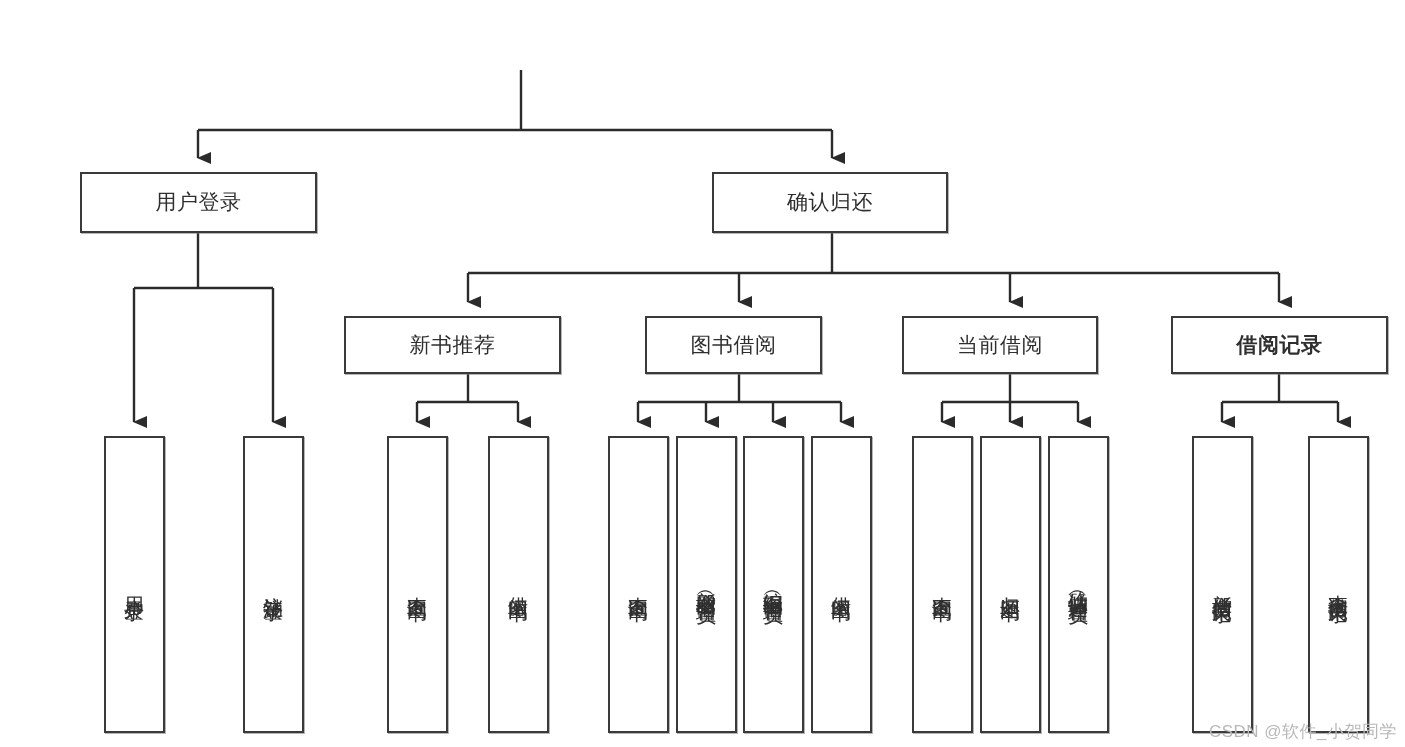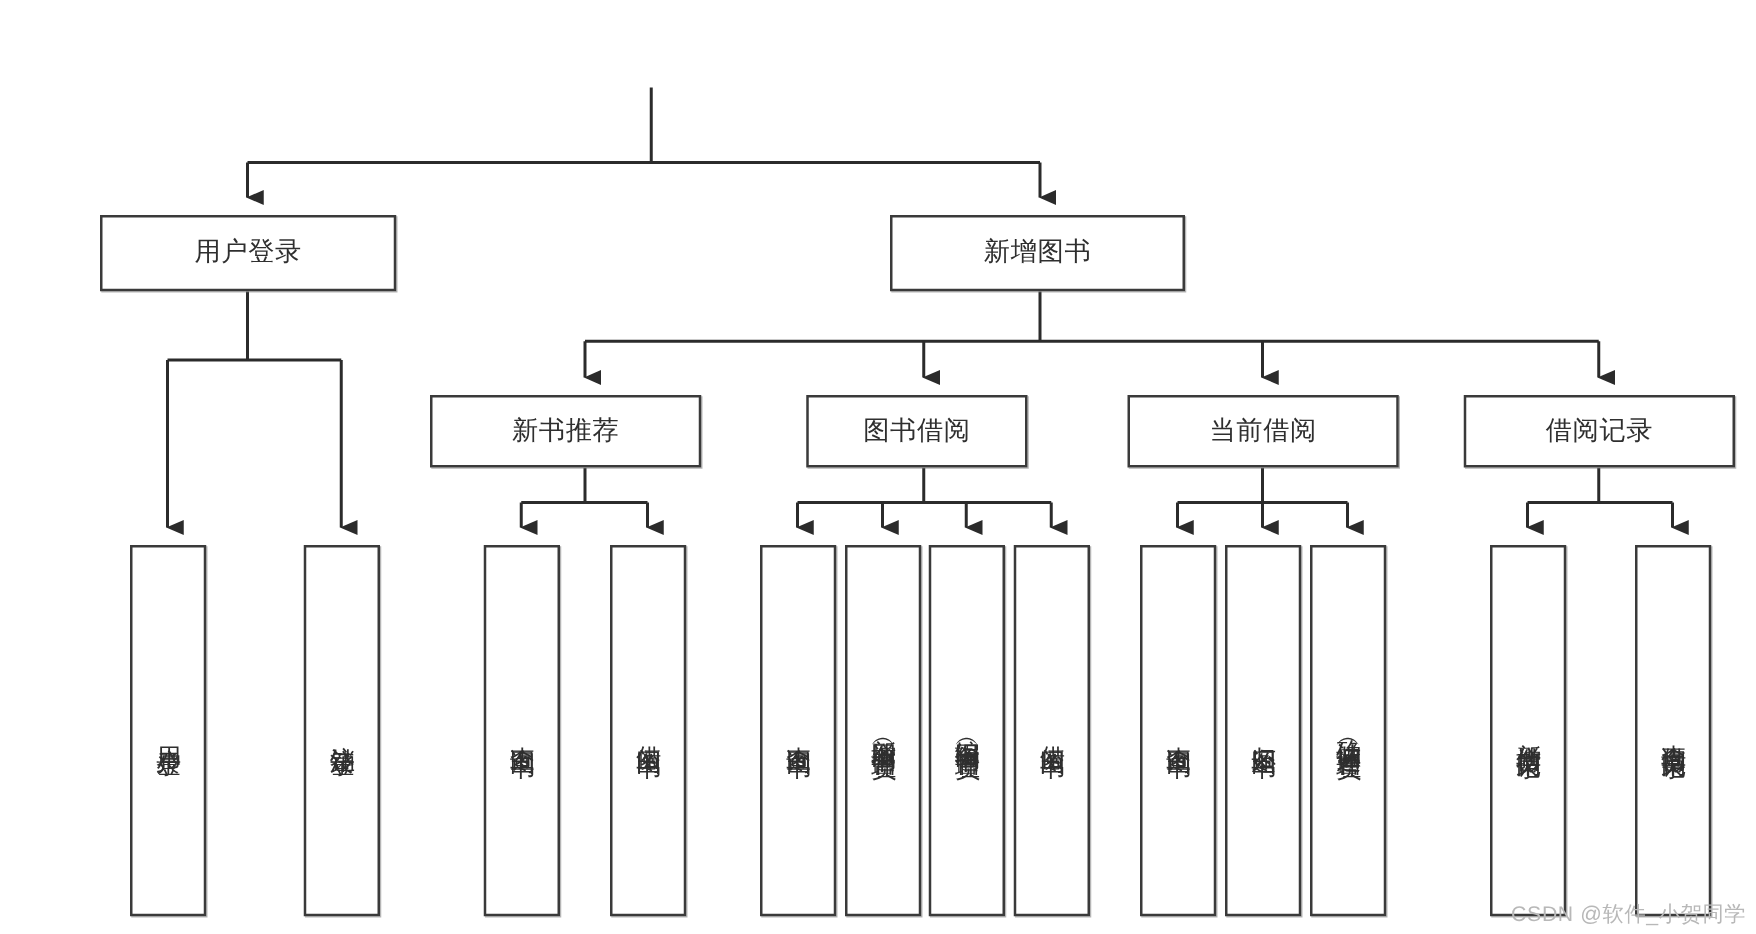--- a/index.html
+++ b/index.html
@@ -113,33 +113,33 @@
       <path d="M1222,402 L1222,422" marker-end="url(#arrow)"></path>
       <path d="M1338,402 L1338,422" marker-end="url(#arrow)"></path>
     </g>
   </svg>
 
 
   <div class="node" style="left:80px; top:172px; width:237px; height:61px;">
     <span class="label">用户登录</span>
   </div>
   <div class="node" style="left:712px; top:172px; width:236px; height:61px;">
-    <span class="label">新增图书</span>
+    <span class="label">确认归还</span>
   </div>
 
   <div class="node" style="left:344px; top:316px; width:217px; height:58px;">
     <span class="label">新书推荐</span>
   </div>
   <div class="node" style="left:645px; top:316px; width:177px; height:58px;">
     <span class="label">图书借阅</span>
   </div>
-  <div class="node" style="left:902px; top:316px; width:217px; height:58px;">
+  <div class="node" style="left:902px; top:316px; width:196px; height:58px;">
     <span class="label">当前借阅</span>
   </div>
-  <div class="node" style="left:1171px; top:316px; width:217px; height:58px;">
+  <div class="node" style="left:1171px; top:316px; width:217px; height:58px;font-weight:bold;">
     <span class="label">借阅记录</span>
   </div>
 
   <div class="node vertical" style="left:104px; top:436px; width:61px; height:297px;">
     <span class="label">用户登录</span>
   </div>
   <div class="node vertical" style="left:243px; top:436px; width:61px; height:297px;">
     <span class="label">注销登录</span>
   </div>
 

